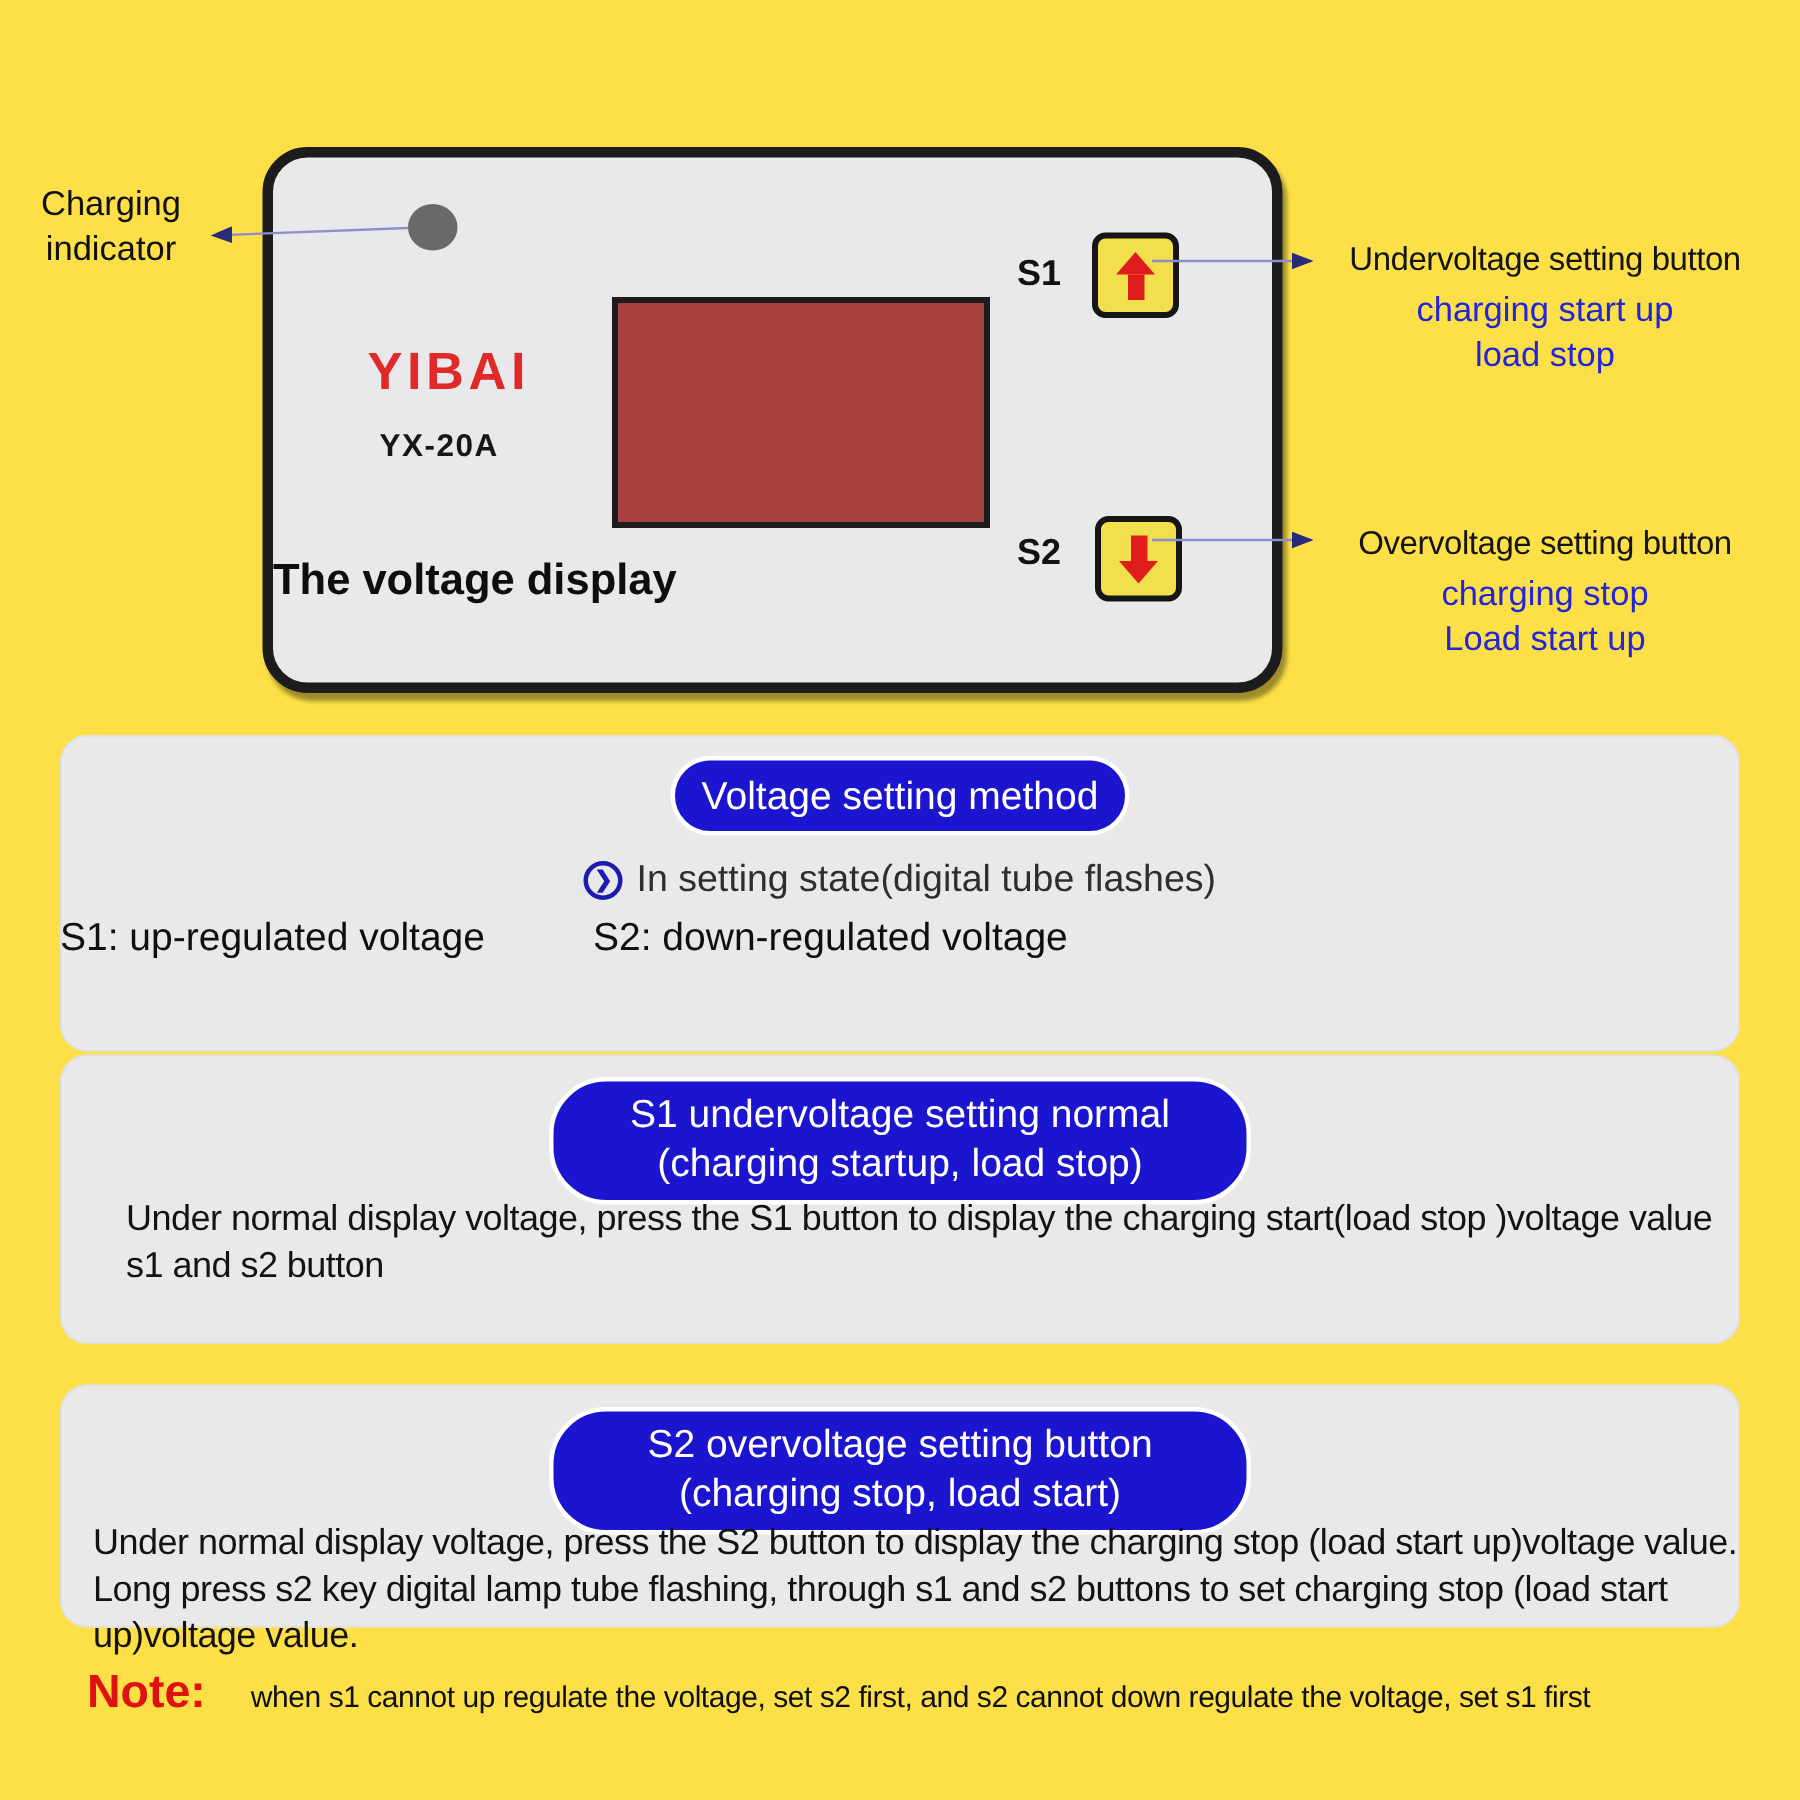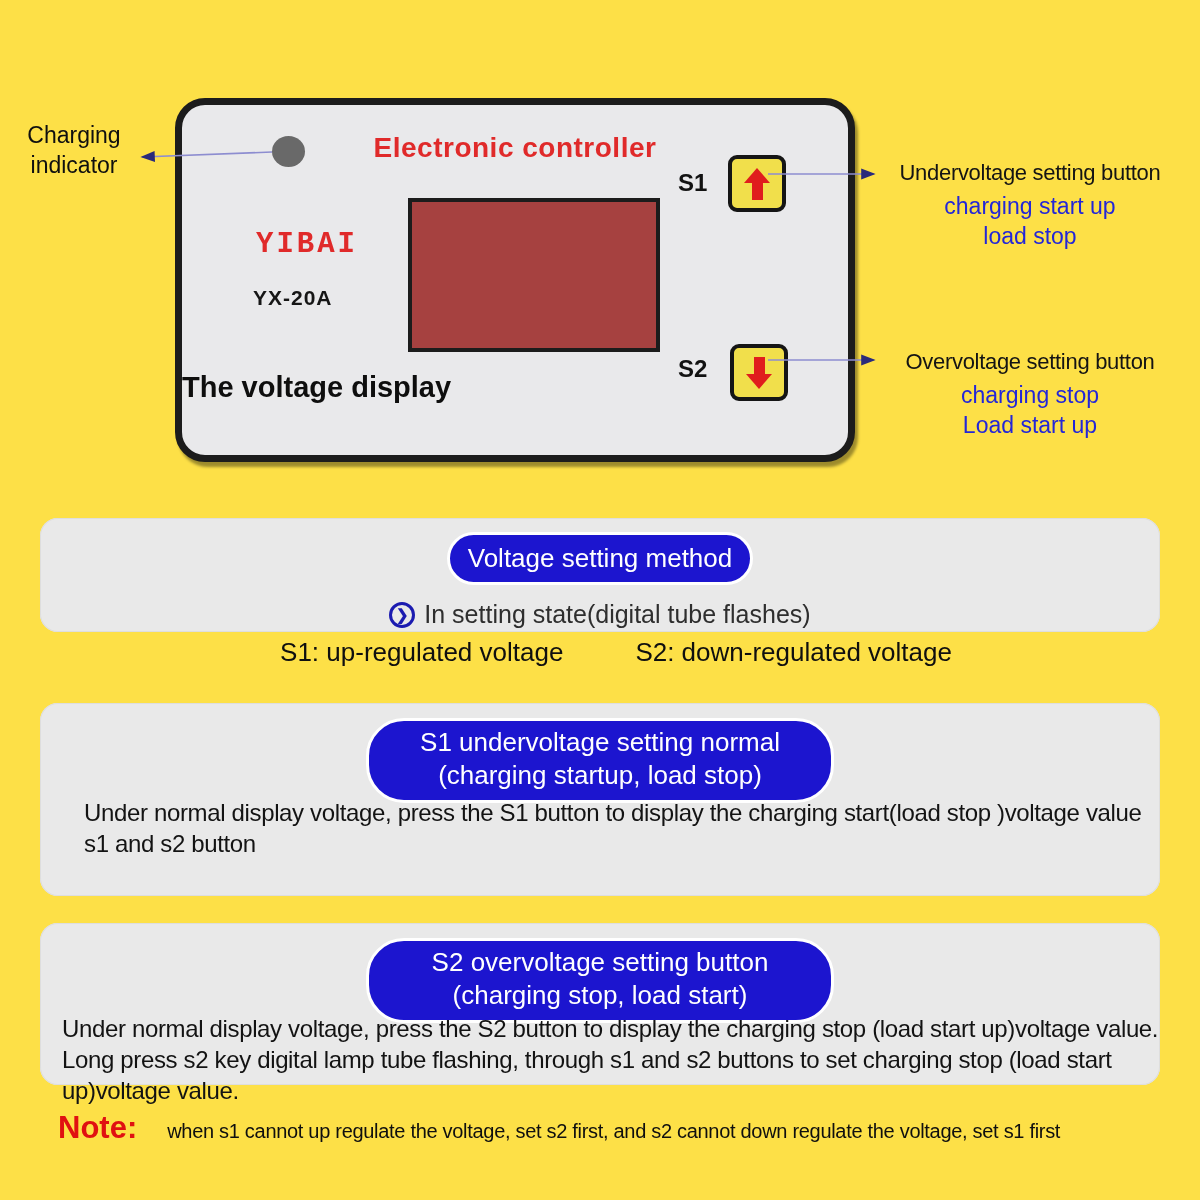--- a/index.html
+++ b/index.html
@@ -11,22 +11,22 @@
   
   .device {
     position:absolute; left:175px; top:98px; width:680px; height:364px;
     background:#e9e9eb; border:7px solid #1c1c1c; border-radius:30px;
     box-sizing:border-box; box-shadow:3px 5px 3px rgba(0,0,0,.38);
   }
   .led { position:absolute; left:90px; top:31px; width:33px; height:31px;
          border-radius:50%; background:#696969; }
   .device-title { position:absolute; left:0; right:0; top:27px; text-align:center;
     font-size:28px; font-weight:700; color:var(--brand-red,#e02a2a); letter-spacing:.5px; }
-  .brand { position:absolute; left:74px; top:123px; font-size:29px; font-weight:700;
-           color:var(--brand-red,#e02a2a); letter-spacing:3px;font-family:Liberation Mono, monospace; }
+  .brand { position:absolute; left:63px; top:123px; font-size:35px; font-weight:700;
+           color:var(--brand-red,#e02a2a); letter-spacing:3px; }
   .model { position:absolute; left:71px; top:181px; font-size:21px; font-weight:700;
            color:#161616; letter-spacing:1px; }
   .screen { position:absolute; left:226px; top:93px; width:252px; height:154px;
             background:var(--display-red,#a64140); border:4px solid #1c1c1c; box-sizing:border-box; }
   .screen-caption { position:absolute; left:0; right:0; top:266px; text-align:left;
                     font-size:29px; font-weight:700; color:#0e0e0e; }
   .btn-label { position:absolute; font-size:24px; font-weight:700; color:#121212; }
   .btn-label.s1 { left:496px; top:64px; }
   .btn-label.s2 { left:496px; top:250px; }
   .push-btn { position:absolute; width:58px; height:57px; box-sizing:border-box;
@@ -48,36 +48,36 @@
   .anno { position:absolute; width:290px; text-align:center; }
   .anno .t { font-size:22px; letter-spacing:-0.3px; color:#141414; margin-bottom:5px; }
   .anno .b { font-size:23px; line-height:30px; color:var(--annotation-blue,#2326d8); }
   .anno-s1 { left:885px; top:160px; }
   .anno-s2 { left:885px; top:349px; }
   .lines { position:absolute; left:0; top:0; width:1200px; height:1200px; pointer-events:none; }
 
   
   .panel { position:absolute; left:40px; width:1120px; background:var(--panel-gray,#e9e9e9);
            border-radius:18px; box-shadow:0 0 0 1px #dedede inset; }
-  .panel1 { top:518px; height:114px; }
+  .panel1 { top:490px; height:211px; }
   .panel2 { top:703px; height:193px; }
   .panel3 { top:923px; height:162px; }
   .pill { position:absolute; left:50%; transform:translateX(-50%);
     background:var(--pill-blue,#1c15cf); color:#fff; border:3px solid #fff;
     box-sizing:border-box; text-align:center; }
   .pill1 { top:14px; width:306px; height:53px; line-height:46px; font-size:26px; border-radius:27px; }
   .pill2, .pill3 { top:15px; width:468px; padding:5px 0 8px; font-size:26px;
                    line-height:33px; border-radius:38px; }
   .state-row { position:absolute; top:82px; left:0; right:0; display:flex;
     justify-content:center; align-items:center; gap:9px; font-size:25px; color:#2e2e2e; }
   .chev-circle { width:26px; height:26px; box-sizing:border-box; border:3px solid #1b1bb0;
     border-radius:50%; display:flex; align-items:center; justify-content:center;
     color:#1b1bb0; font-weight:700; font-size:15px; line-height:1; }
   .reg-row { position:absolute; top:119px; left:0; right:0; display:flex;
-    justify-content:center; gap:72px; font-size:26px; color:#0f0f0f;margin-left:32px; }
+    justify-content:flex-start; gap:72px; font-size:26px; color:#0f0f0f; }
   .body { position:absolute; font-size:24px; letter-spacing:-0.35px;
           line-height:31px; color:#131313; }
   .body2 { left:44px; top:94px; }
   .body3 { left:22px; top:90px; }
 
   
   .note { position:absolute; left:58px; top:1110px; display:flex; align-items:baseline; gap:30px; }
   .note-label { color:#e01111; font-weight:700; font-size:31px; }
   .note-text { font-size:20px; letter-spacing:-0.3px; color:#0f0f0f; }
 </style>
@@ -86,21 +86,20 @@
 
 <div class="canvas">
 
   <div class="charging-label">
     <div>Charging</div>
     <div>indicator</div>
   </div>
 
   <div class="device">
     <span class="led"></span>
-    <div class="device-title">Electronic controller</div>
     <div class="brand">YIBAI</div>
     <div class="model">YX-20A</div>
     <div class="screen"></div>
     <div class="screen-caption">The voltage display</div>
 
     <div class="btn-label s1">S1</div>
     <div class="push-btn s1-btn">
       <span class="block-arrow up">
           <i class="head-up"></i>
           <i class="stem"></i>

